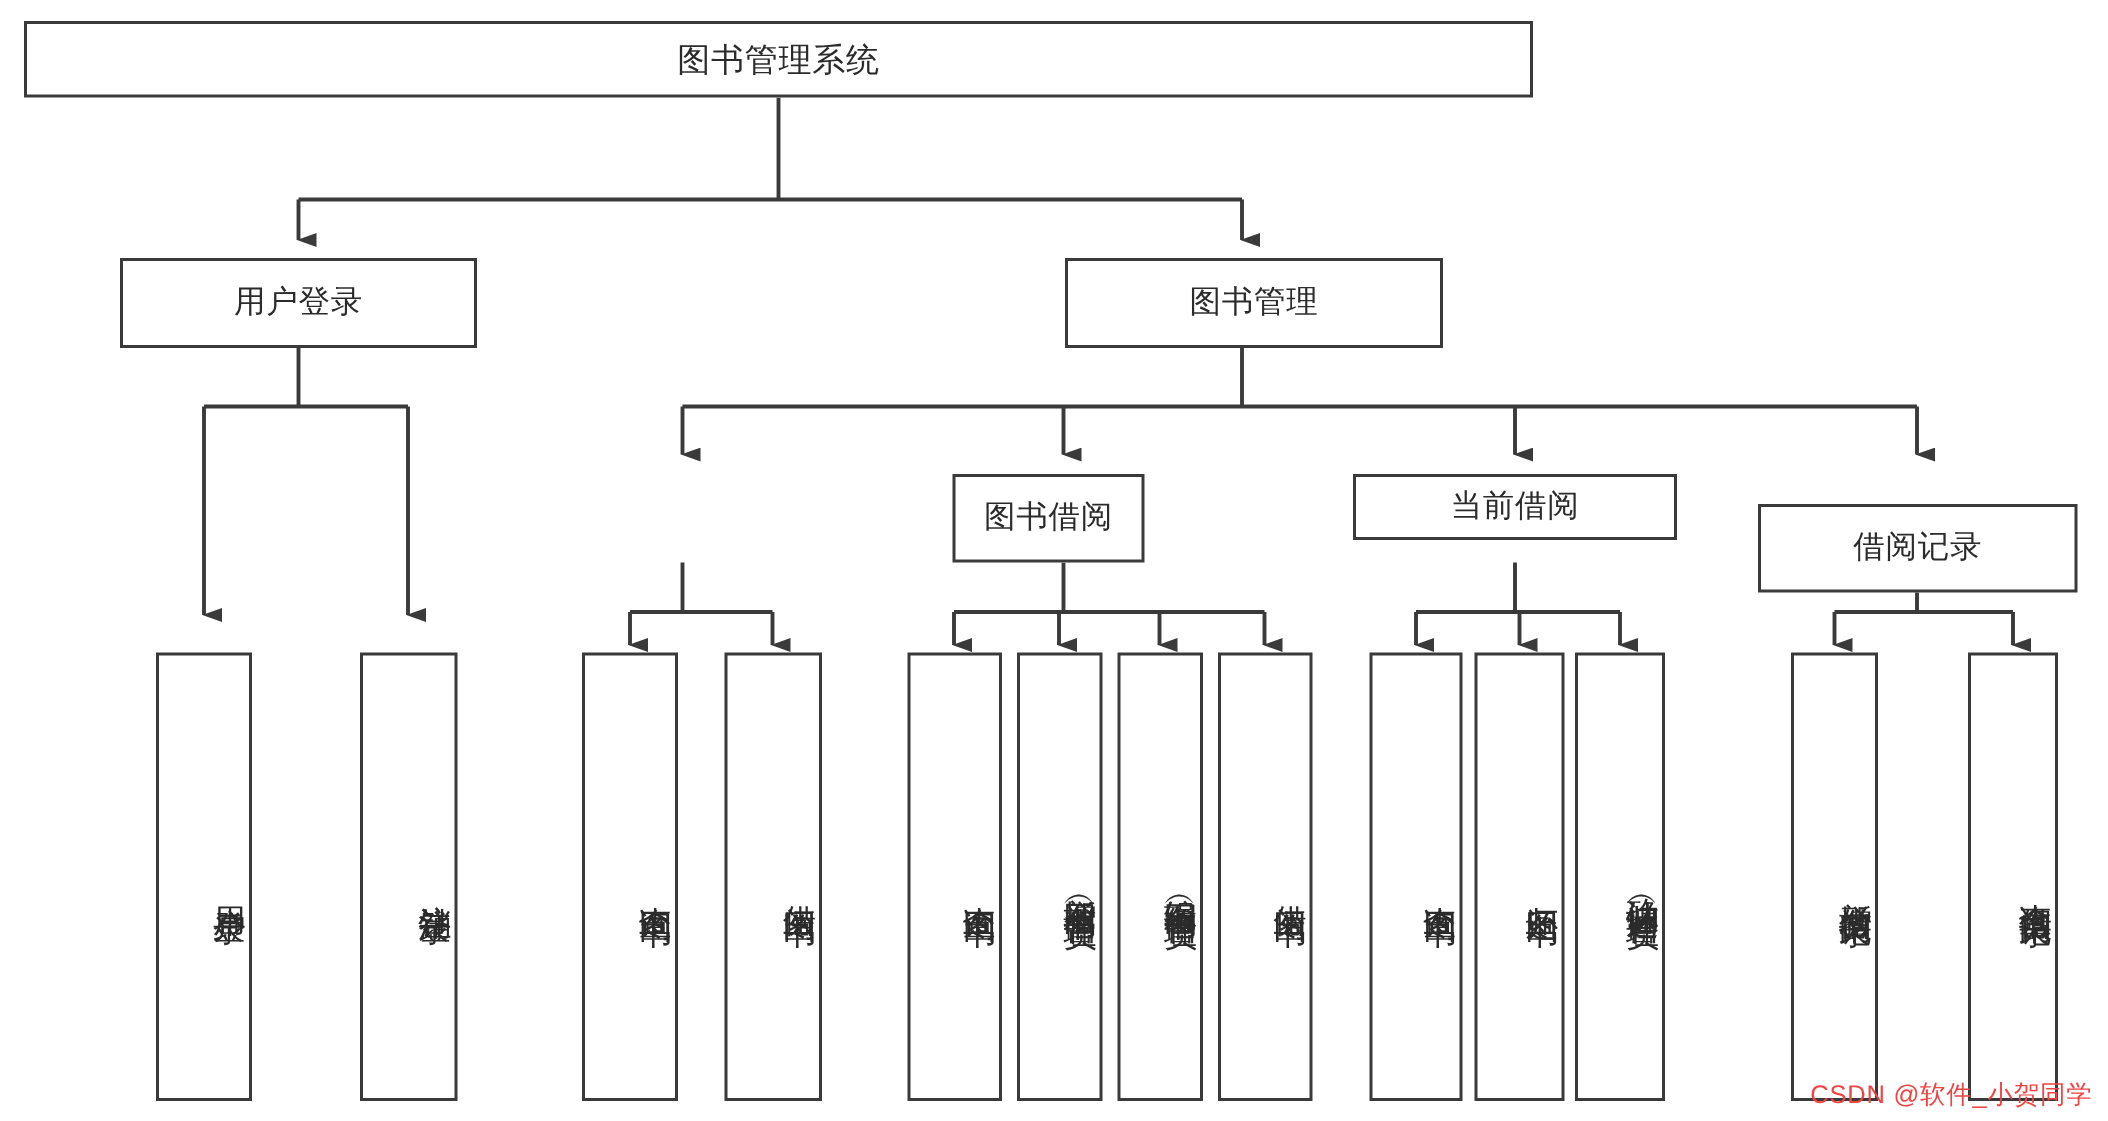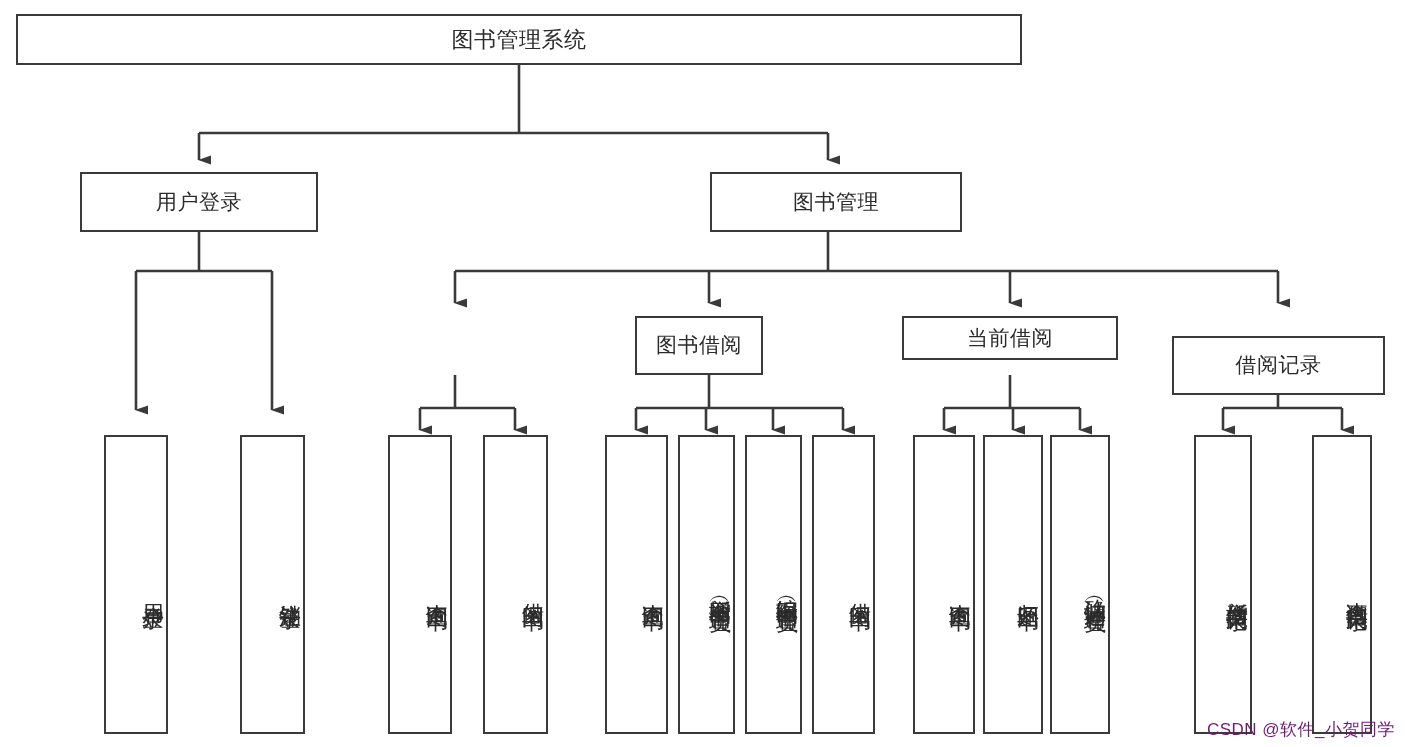--- a/index.html
+++ b/index.html
@@ -52,21 +52,21 @@
     justify-content: center;
     padding-top: 10px;
     letter-spacing: 2px;
     white-space: nowrap;
   }
   .watermark {
     position: absolute;
     right: 10px;
     bottom: 6px;
     font-size: 17px;
-    color: #701a75;
+    color: #ef4444;
     white-space: nowrap;
     letter-spacing: 0.5px;
   }
 </style>
 </head>
 <body>
 
 <div id="canvas">
 
   <svg id="wires" viewBox="0 0 1405 747" preserveAspectRatio="none" aria-hidden="true">

